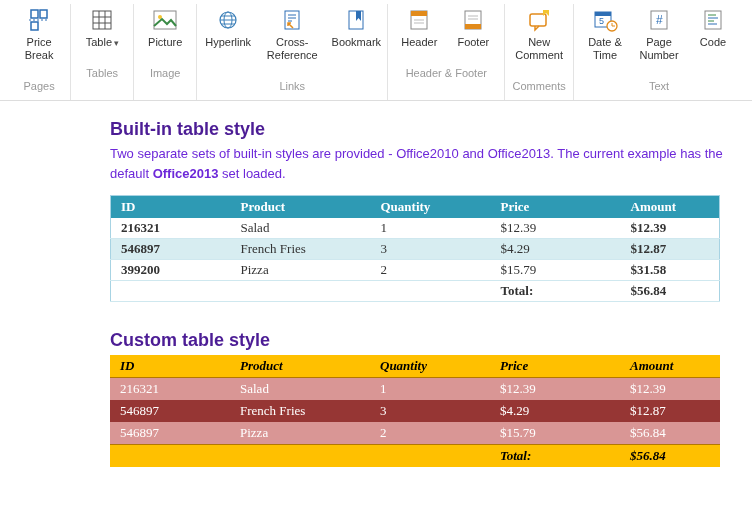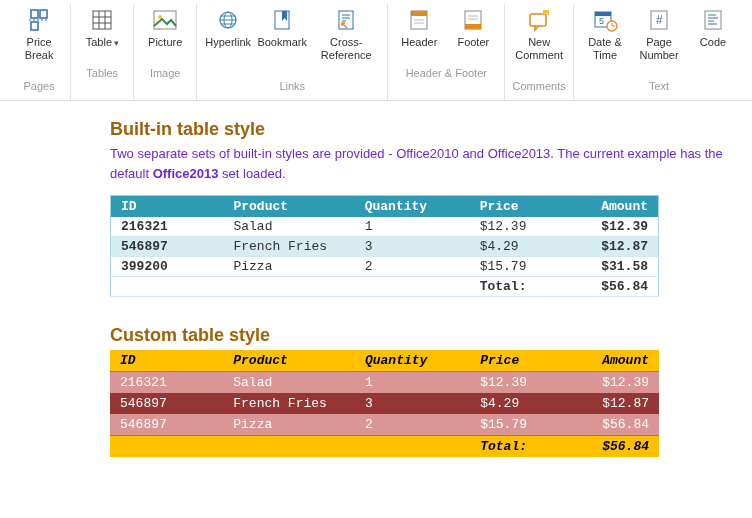--- a/index.html
+++ b/index.html
@@ -9,25 +9,25 @@
 .rgroup { display: flex; flex-direction: column; align-items: center; padding: 0 4px 4px 4px; border-right: 1px solid #e3e3e3; }
 .rgroup:last-child { border-right: none; }
 .ritems { display: flex; justify-content: center; }
 .ritem { display: flex; flex-direction: column; align-items: center; justify-content: flex-start; padding: 2px 6px; cursor: pointer; min-width: 54px; text-align: center; }
 .ricon { width: 28px; height: 28px; display: flex; align-items: center; justify-content: center; margin-bottom: 2px; }
 .rlabel { font-size: 11px; color: #333; line-height: 1.2; }
 .rglabel { font-size: 11px; color: #999; margin-top: 16px; padding-bottom: 4px; }
 .chev { font-size: 9px; margin-left: 2px; color: #555; }
 
 .doc { padding: 18px 10px 20px 110px; }
-.h1 { color: #a16207; font-weight: bold; font-size: 18px; margin-bottom: 4px; font-family: Verdana, Arial, sans-serif; }
+.h1 { color: #4c1d95; font-weight: bold; font-size: 18px; margin-bottom: 4px; font-family: Verdana, Arial, sans-serif; }
 .p { font-size: 13px; color: #6d28d9; margin-bottom: 12px; line-height: 1.5; font-family: Verdana, Arial, sans-serif; }
 .p b { font-weight: bold; }
 
-table { border-collapse: collapse; width: 549px; font-size: 13px; margin-bottom: 28px; font-family: Liberation Mono, monospace; }
+table { border-collapse: collapse; width: 610px; font-size: 13px; margin-bottom: 28px; font-family: Liberation Serif, serif; }
 
 .t1 { border: 1px solid #a7d3e3; }
 .t1 th { background: #2e9ab4; color: #fff; font-weight: bold; text-align: left; padding: 3px 10px; }
 .t1 td { padding: 2px 10px; border-bottom: 1px solid #cfe8ef; }
 .t1 tr.alt td { background: #d7edf1; }
 .t1 tr.tot td { background: #fff; font-weight: bold; border-top: 1px solid #2e9ab4; }
 .t1 td.bold { font-weight: bold; }
 .t1 td.amt { font-weight: bold; }
 
 .t2 { }
@@ -106,36 +106,36 @@
               <line x1="5" y1="8" x2="19" y2="8" stroke="#3b7fb8"></line>
               <line x1="5" y1="16" x2="19" y2="16" stroke="#3b7fb8"></line>
             </svg>
         </div>
         <div class="rlabel">Hyperlink</div>
       </div>
       <div class="ritem">
         <div class="ricon">
           <svg width="24" height="24">
               <rect x="5" y="3" width="14" height="18" fill="none" stroke="#2e6fb5"></rect>
-              <polygon points="12,3 17,3 17,13 14.5,10 12,13" fill="#2e6fb5"></polygon>
-            </svg>
-        </div>
-        <div class="rlabel">Bookmark</div>
-      </div>
-      <div class="ritem">
-        <div class="ricon">
-          <svg width="24" height="24">
-              <rect x="5" y="3" width="14" height="18" fill="none" stroke="#2e6fb5"></rect>
               <line x1="8" y1="7" x2="16" y2="7" stroke="#2e6fb5"></line>
               <line x1="8" y1="10" x2="16" y2="10" stroke="#2e6fb5"></line>
               <line x1="8" y1="13" x2="12" y2="13" stroke="#2e6fb5"></line>
               <path d="M8 18 L8 15 L11 15 M8 15 L13 20" fill="none" stroke="#e28b1b" stroke-width="1.5"></path>
             </svg>
         </div>
         <div class="rlabel">Cross-Reference</div>
+      </div>
+      <div class="ritem">
+        <div class="ricon">
+          <svg width="24" height="24">
+              <rect x="5" y="3" width="14" height="18" fill="none" stroke="#2e6fb5"></rect>
+              <polygon points="12,3 17,3 17,13 14.5,10 12,13" fill="#2e6fb5"></polygon>
+            </svg>
+        </div>
+        <div class="rlabel">Bookmark</div>
       </div>
     </div>
     <div class="rglabel">Links</div>
   </div>
 
   <div class="rgroup">
     <div class="ritems">
       <div class="ritem">
         <div class="ricon">
           <svg width="22" height="24">

